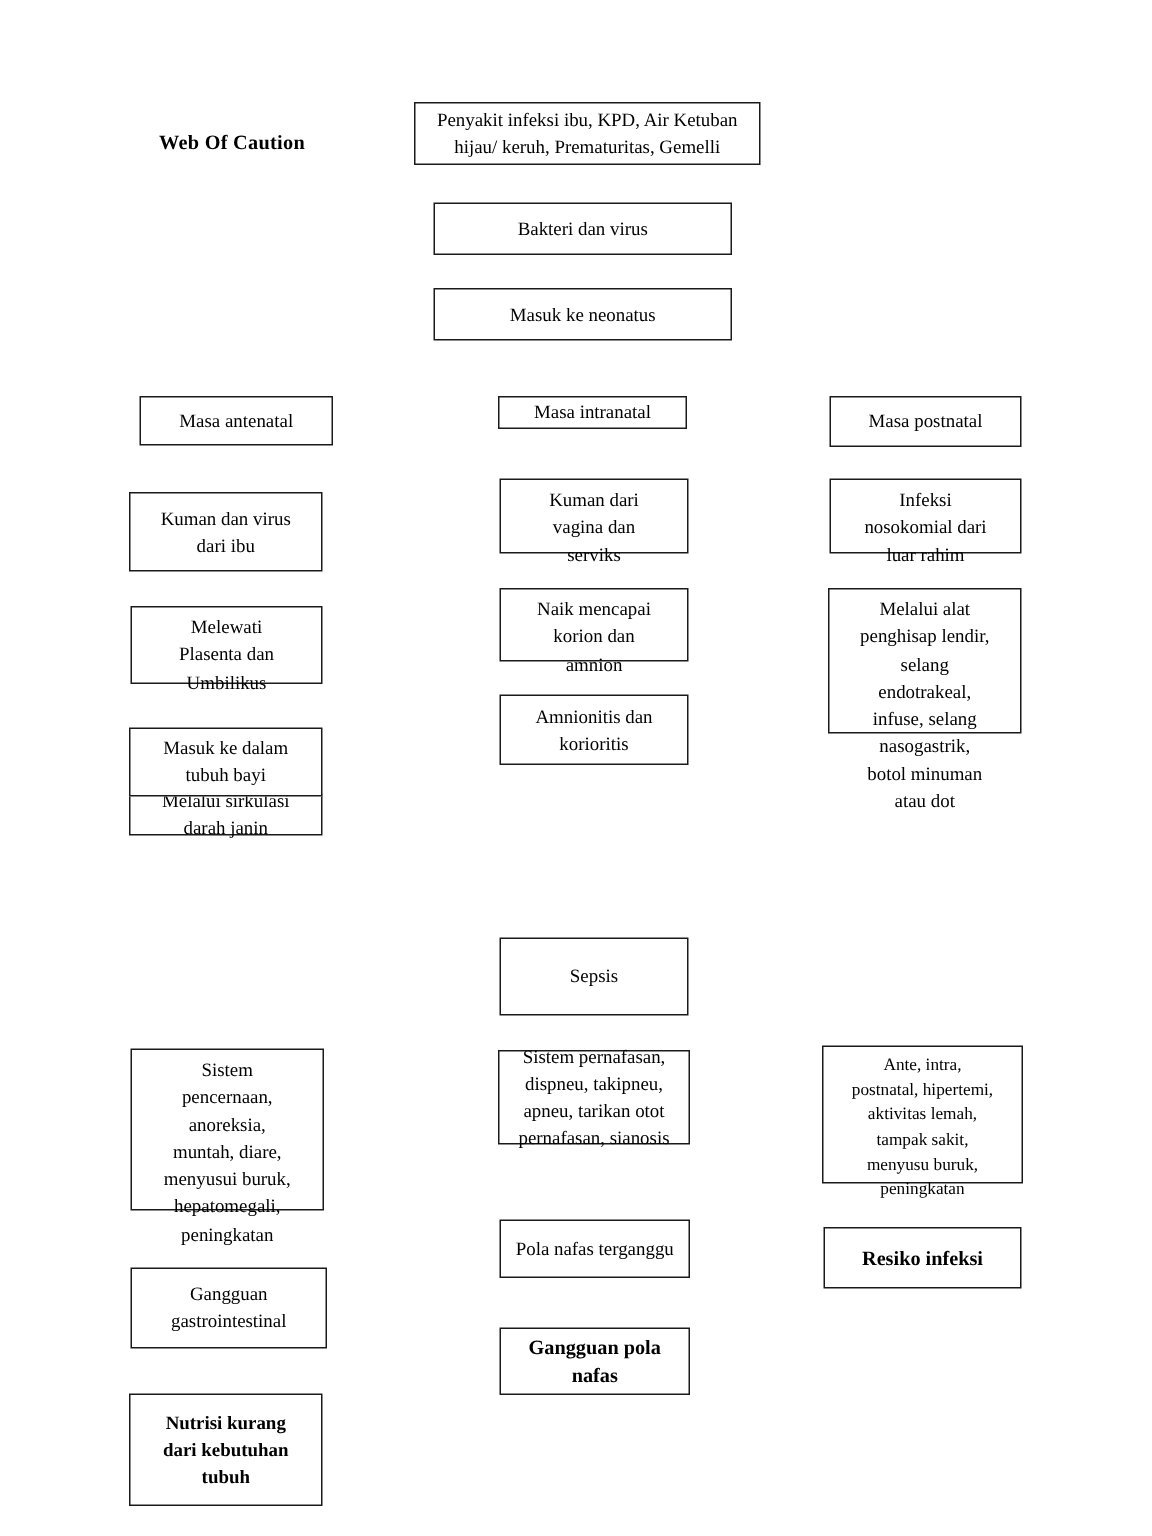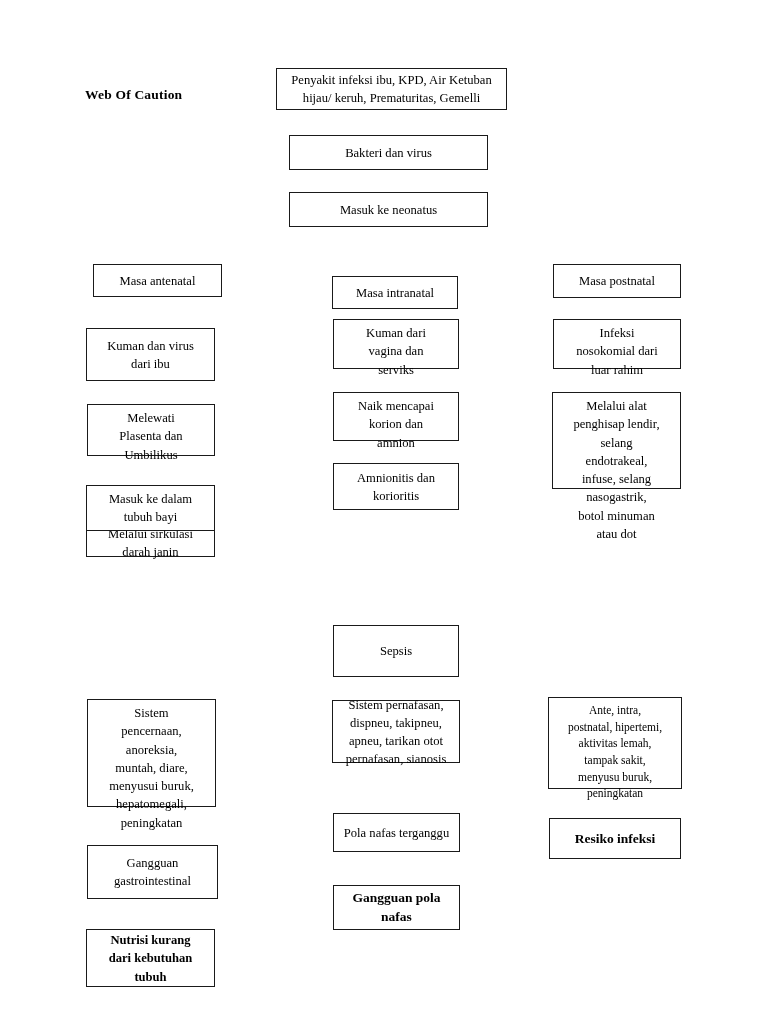--- a/index.html
+++ b/index.html
@@ -63,40 +63,40 @@
 
   
   .node.ontop { z-index: 5; padding-left: 28px; }
   .node.under { z-index: 1; }
 </style>
 </head>
 <body>
 
 <div id="page">
 
-  <div class="page-title" style="left:85px; top:88px;">Web Of Caution</div>
+  <div class="page-title" style="left:106px; top:88px;">Web Of Caution</div>
 
   <div class="node" style="left:276px; top:68px; width:231px; height:42px;">
     <span class="txt small">Penyakit infeksi ibu, KPD, Air Ketuban
 hijau/ keruh, Prematuritas, Gemelli</span>
   </div>
 
   <div class="node" style="left:289px; top:135px; width:199px; height:35px;">
     <span class="txt">Bakteri dan virus</span>
   </div>
 
   <div class="node" style="left:289px; top:192px; width:199px; height:35px;padding-left:43px;">
     <span class="txt">Masuk ke neonatus</span>
   </div>
 
   <div class="node" style="left:93px; top:264px; width:129px; height:33px;">
     <span class="txt">Masa antenatal</span>
   </div>
 
-  <div class="node" style="left:332px; top:276px; width:126px; height:33px;">
+  <div class="node" style="left:332px; top:264px; width:126px; height:22px;">
     <span class="txt">Masa intranatal</span>
   </div>
 
   <div class="node" style="left:553px; top:264px; width:128px; height:34px;">
     <span class="txt">Masa postnatal</span>
   </div>
 
   <div class="node" style="left:86px; top:328px; width:129px; height:53px;">
     <span class="txt">Kuman dan virus
 dari ibu</span>
@@ -126,21 +126,21 @@
 menyusui buruk,
 hepatomegali,
 peningkatan</span>
   </div>
 
   <div class="node bold ontop" style="left:87px; top:845px; width:131px; height:54px;">
     <span class="txt" style="font-weight:normal;">Gangguan
 gastrointestinal</span>
   </div>
 
-  <div class="node bold" style="left:86px; top:929px; width:129px; height:58px;">
+  <div class="node bold" style="left:86px; top:929px; width:129px; height:75px;">
     <span class="txt">Nutrisi kurang
 dari kebutuhan
 tubuh</span>
   </div>
 
   <div class="node spill under" style="left:333px; top:319px; width:126px; height:50px;">
     <span class="txt">Kuman dari
 vagina dan
 serviks</span>
   </div>

